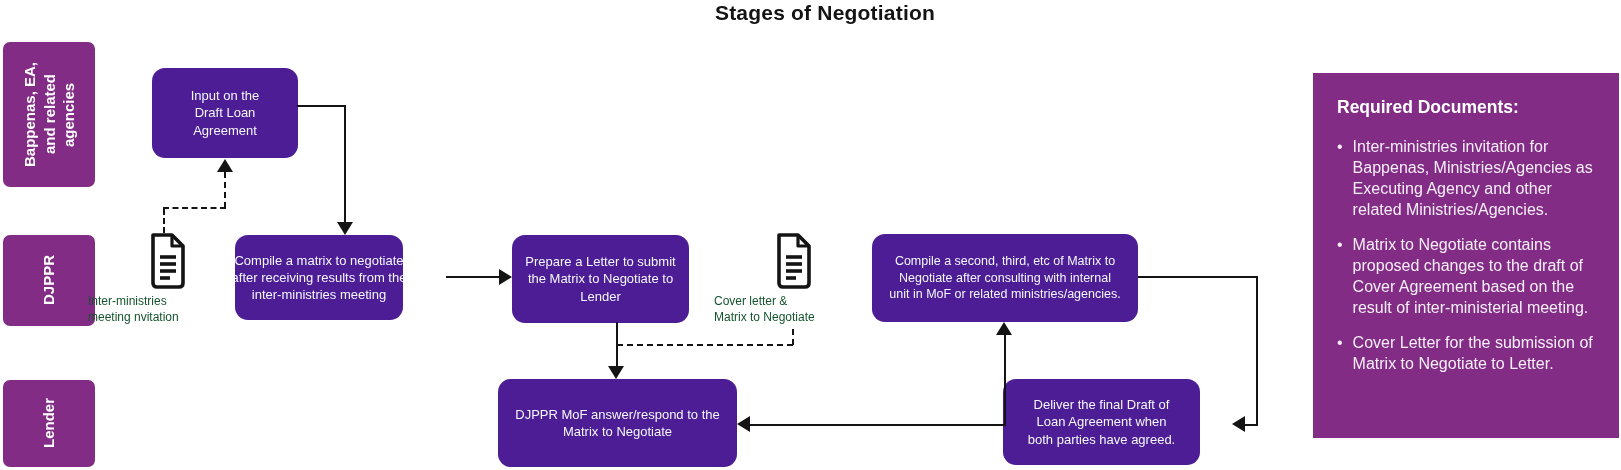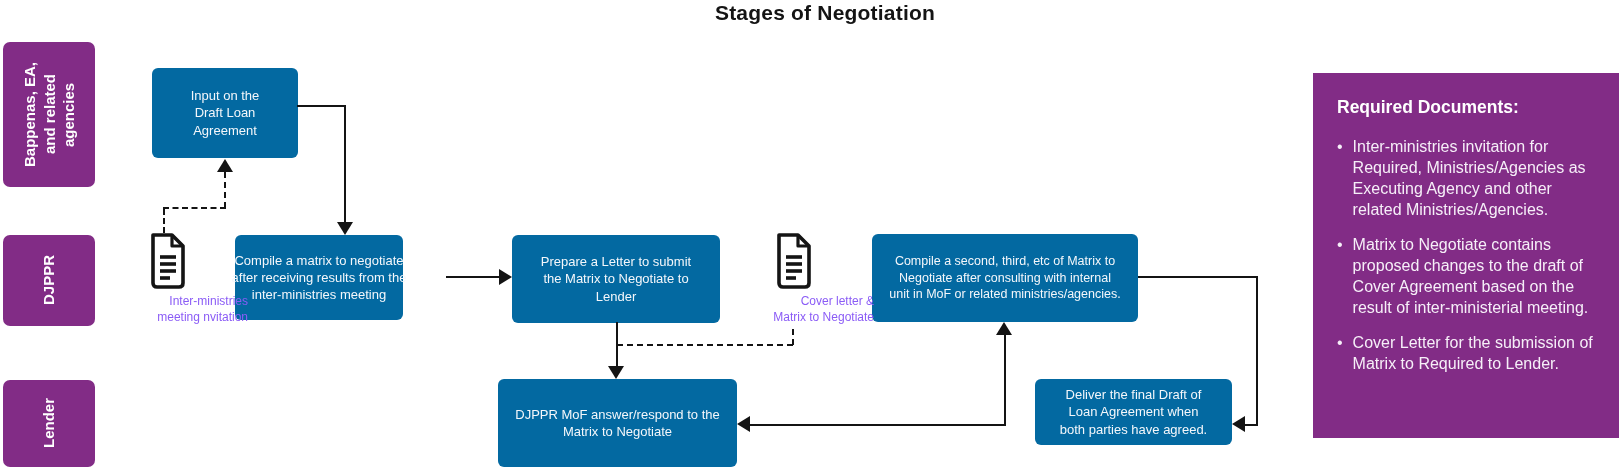--- a/index.html
+++ b/index.html
@@ -14,32 +14,32 @@
   .lane{
     position:absolute;background:#822C86;border-radius:7px;
     display:flex;align-items:center;justify-content:center;
   }
   .lane-label{
     writing-mode:vertical-rl;transform:rotate(180deg);
     color:#ffffff;font-weight:bold;font-size:15px;text-align:center;
     white-space:pre;line-height:1.3;
   }
   .node{
-    position:absolute;background:#0369a1;border-radius:6px;
+    position:absolute;background:#4c1d95;border-radius:13px;
     display:flex;align-items:center;justify-content:center;
   }
   .node-label{
     white-space:pre;text-align:center;font-size:13px;line-height:1.32;
     color:#F4F7FB;
   }
   .node-label.small{font-size:12.5px;}
   .doc-icon{position:absolute;}
   .doc-label{
-    position:absolute;text-align:right;font-size:12px;line-height:1.3;
-    color:#8b5cf6;white-space:pre;
+    position:absolute;text-align:left;font-size:12px;line-height:1.3;
+    color:#14532d;white-space:pre;
   }
   .hline,.vline{position:absolute;background:#141414;}
   .hdash{position:absolute;height:0;border-top:2px dashed #141414;}
   .vdash{position:absolute;width:0;border-left:2px dashed #141414;}
   .arr{position:absolute;width:0;height:0;}
   .arr.down{border-left:8px solid transparent;border-right:8px solid transparent;border-top:13px solid #141414;}
   .arr.up{border-left:8px solid transparent;border-right:8px solid transparent;border-bottom:13px solid #141414;}
   .arr.left{border-top:8px solid transparent;border-bottom:8px solid transparent;border-right:13px solid #141414;}
   .arr.right{border-top:8px solid transparent;border-bottom:8px solid transparent;border-left:13px solid #141414;}
   .panel{
@@ -73,35 +73,35 @@
   <div class="node" style="left:152px;top:68px;width:146px;height:90px;">
     <div class="node-label">Input on the
 Draft Loan
 Agreement</div>
   </div>
   <div class="node" style="left:235px;top:235px;width:168px;height:85px;">
     <div class="node-label">Compile a matrix to negotiate
 after receiving results from the
 inter-ministries meeting</div>
   </div>
-  <div class="node" style="left:512px;top:235px;width:208px;height:88px;">
+  <div class="node" style="left:512px;top:235px;width:177px;height:88px;">
     <div class="node-label">Prepare a Letter to submit
 the Matrix to Negotiate to
 Lender</div>
   </div>
   <div class="node" style="left:872px;top:234px;width:266px;height:88px;">
     <div class="node-label small">Compile a second, third, etc of Matrix to
 Negotiate after consulting with internal
 unit in MoF or related ministries/agencies.</div>
   </div>
   <div class="node" style="left:498px;top:379px;width:239px;height:88px;">
     <div class="node-label">DJPPR MoF answer/respond to the
 Matrix to Negotiate</div>
   </div>
-  <div class="node" style="left:1035px;top:379px;width:197px;height:66px;align-items:center;">
+  <div class="node" style="left:1003px;top:379px;width:197px;height:86px;align-items:center;">
     <div class="node-label">Deliver the final Draft of
 Loan Agreement when
 both parties have agreed.</div>
   </div>
 
   <div class="doc-icon" style="left:148px;top:232px;">
     <svg width="40" height="58" viewBox="0 0 40 58">
       <path d="M5 3 H24 L35 14 V51 Q35 55 31 55 H9 Q5 55 5 51 Z" fill="#ffffff" stroke="#141414" stroke-width="3.6" stroke-linejoin="round"></path>
       <path d="M24 3 V14 H35" fill="none" stroke="#141414" stroke-width="3.2" stroke-linejoin="round"></path>
       <line x1="12" y1="25" x2="28" y2="25" stroke="#141414" stroke-width="3.6"></line>
@@ -151,25 +151,25 @@
 
   <div class="hline" style="left:1138px;top:276px;width:120px;height:2px;"></div>
   <div class="vline" style="left:1256px;top:276px;width:2px;height:150px;"></div>
   <div class="hline" style="left:1245px;top:424px;width:13px;height:2px;"></div>
   <div class="arr left" style="left:1232px;top:416px;"></div>
 
   <div class="panel">
     <div class="panel-heading">Required Documents:</div>
     <div class="bullet">
       <span class="dot">•</span>
-      <span>Inter-ministries invitation for Required, Ministries/Agencies as Executing Agency and other related Ministries/Agencies.</span>
+      <span>Inter-ministries invitation for Bappenas, Ministries/Agencies as Executing Agency and other related Ministries/Agencies.</span>
     </div>
     <div class="bullet">
       <span class="dot">•</span>
       <span>Matrix to Negotiate contains proposed changes to the draft of Cover Agreement based on the result of inter-ministerial meeting.</span>
     </div>
     <div class="bullet">
       <span class="dot">•</span>
-      <span>Cover Letter for the submission of Matrix to Required to Lender.</span>
+      <span>Cover Letter for the submission of Matrix to Negotiate to Letter.</span>
     </div>
   </div>
 
 </div>
 
 </body></html>

